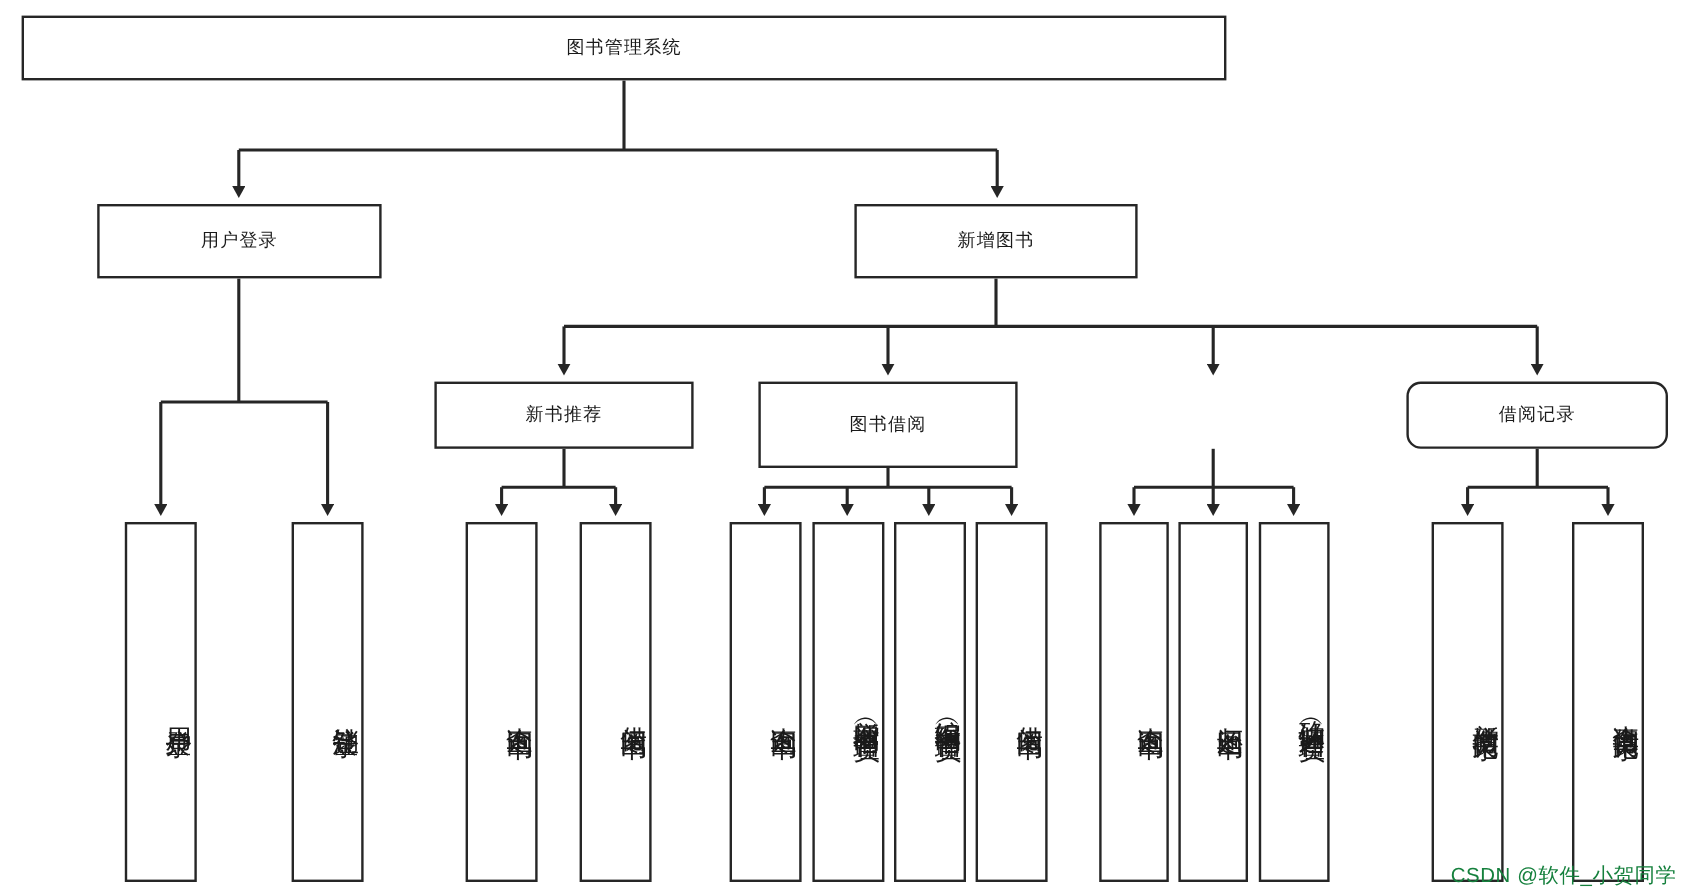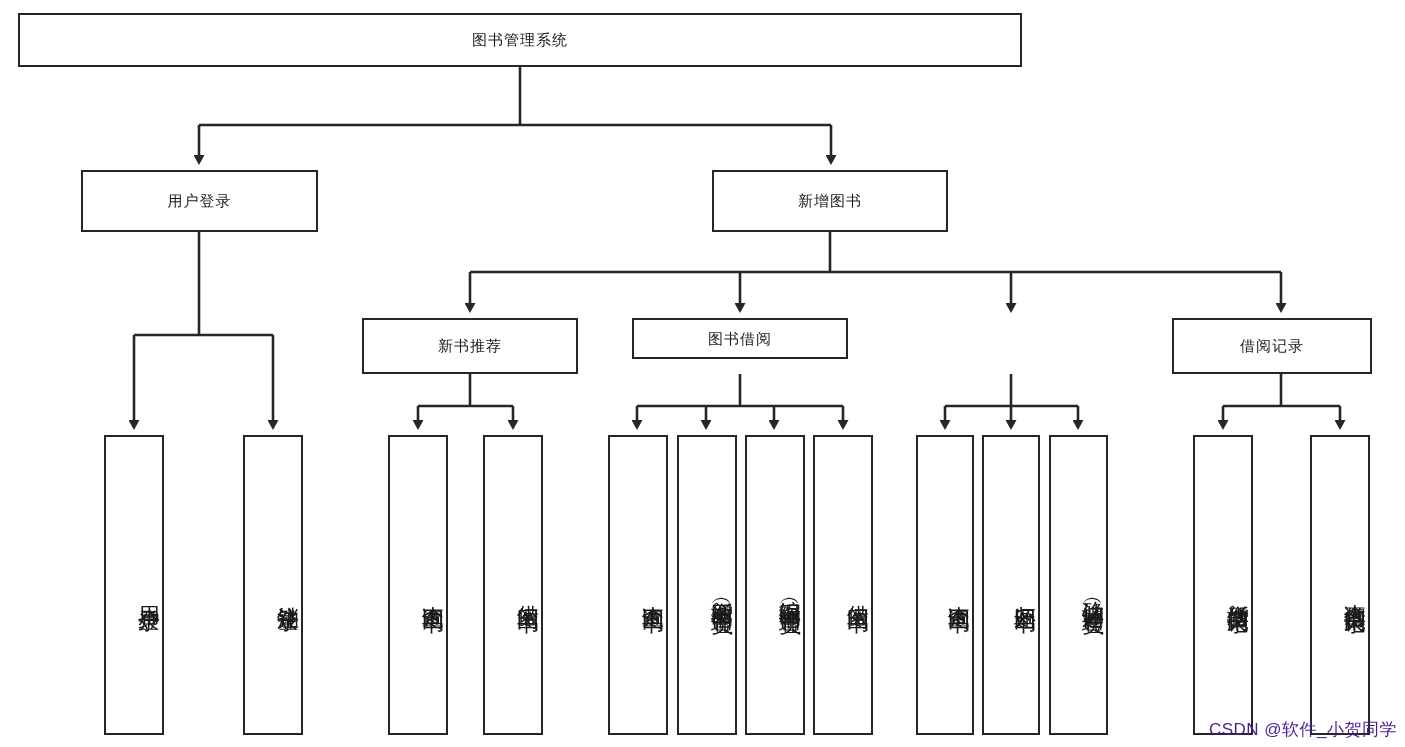--- a/index.html
+++ b/index.html
@@ -55,21 +55,21 @@
     white-space: nowrap;
   }
   .node.horiz .label {
     white-space: nowrap;
   }
   #watermark {
     position: absolute;
     right: 8px;
     bottom: 6px;
     font-size: 17px;
-    color: #4c1d95;
+    color: #15803d;
     letter-spacing: 0.5px;
     white-space: nowrap;
   }
 </style>
 </head>
 <body>
 
 <div id="canvas">
 
   <svg id="edges" viewBox="0 0 1405 747">
@@ -129,24 +129,24 @@
   <div class="node horiz" style="left:81px; top:170px; width:237px; height:62px;">
     <span class="label">用户登录</span>
   </div>
   <div class="node horiz" style="left:712px; top:170px; width:236px; height:62px;">
     <span class="label">新增图书</span>
   </div>
 
   <div class="node horiz" style="left:362px; top:318px; width:216px; height:56px;">
     <span class="label">新书推荐</span>
   </div>
-  <div class="node horiz" style="left:632px; top:318px; width:216px; height:41px;">
+  <div class="node horiz" style="left:632px; top:318px; width:216px; height:72px;">
     <span class="label">图书借阅</span>
   </div>
-  <div class="node horiz" style="left:1172px; top:318px; width:200px; height:56px;">
+  <div class="node horiz" style="left:1172px; top:318px; width:218px; height:56px;border-radius:12px;">
     <span class="label">借阅记录</span>
   </div>
 
   <div class="node vert" style="left:104px; top:435px; width:60px; height:300px;">
     <span class="label">用户登录</span>
   </div>
   <div class="node vert" style="left:243px; top:435px; width:60px; height:300px;">
     <span class="label">注销登录</span>
   </div>
 

